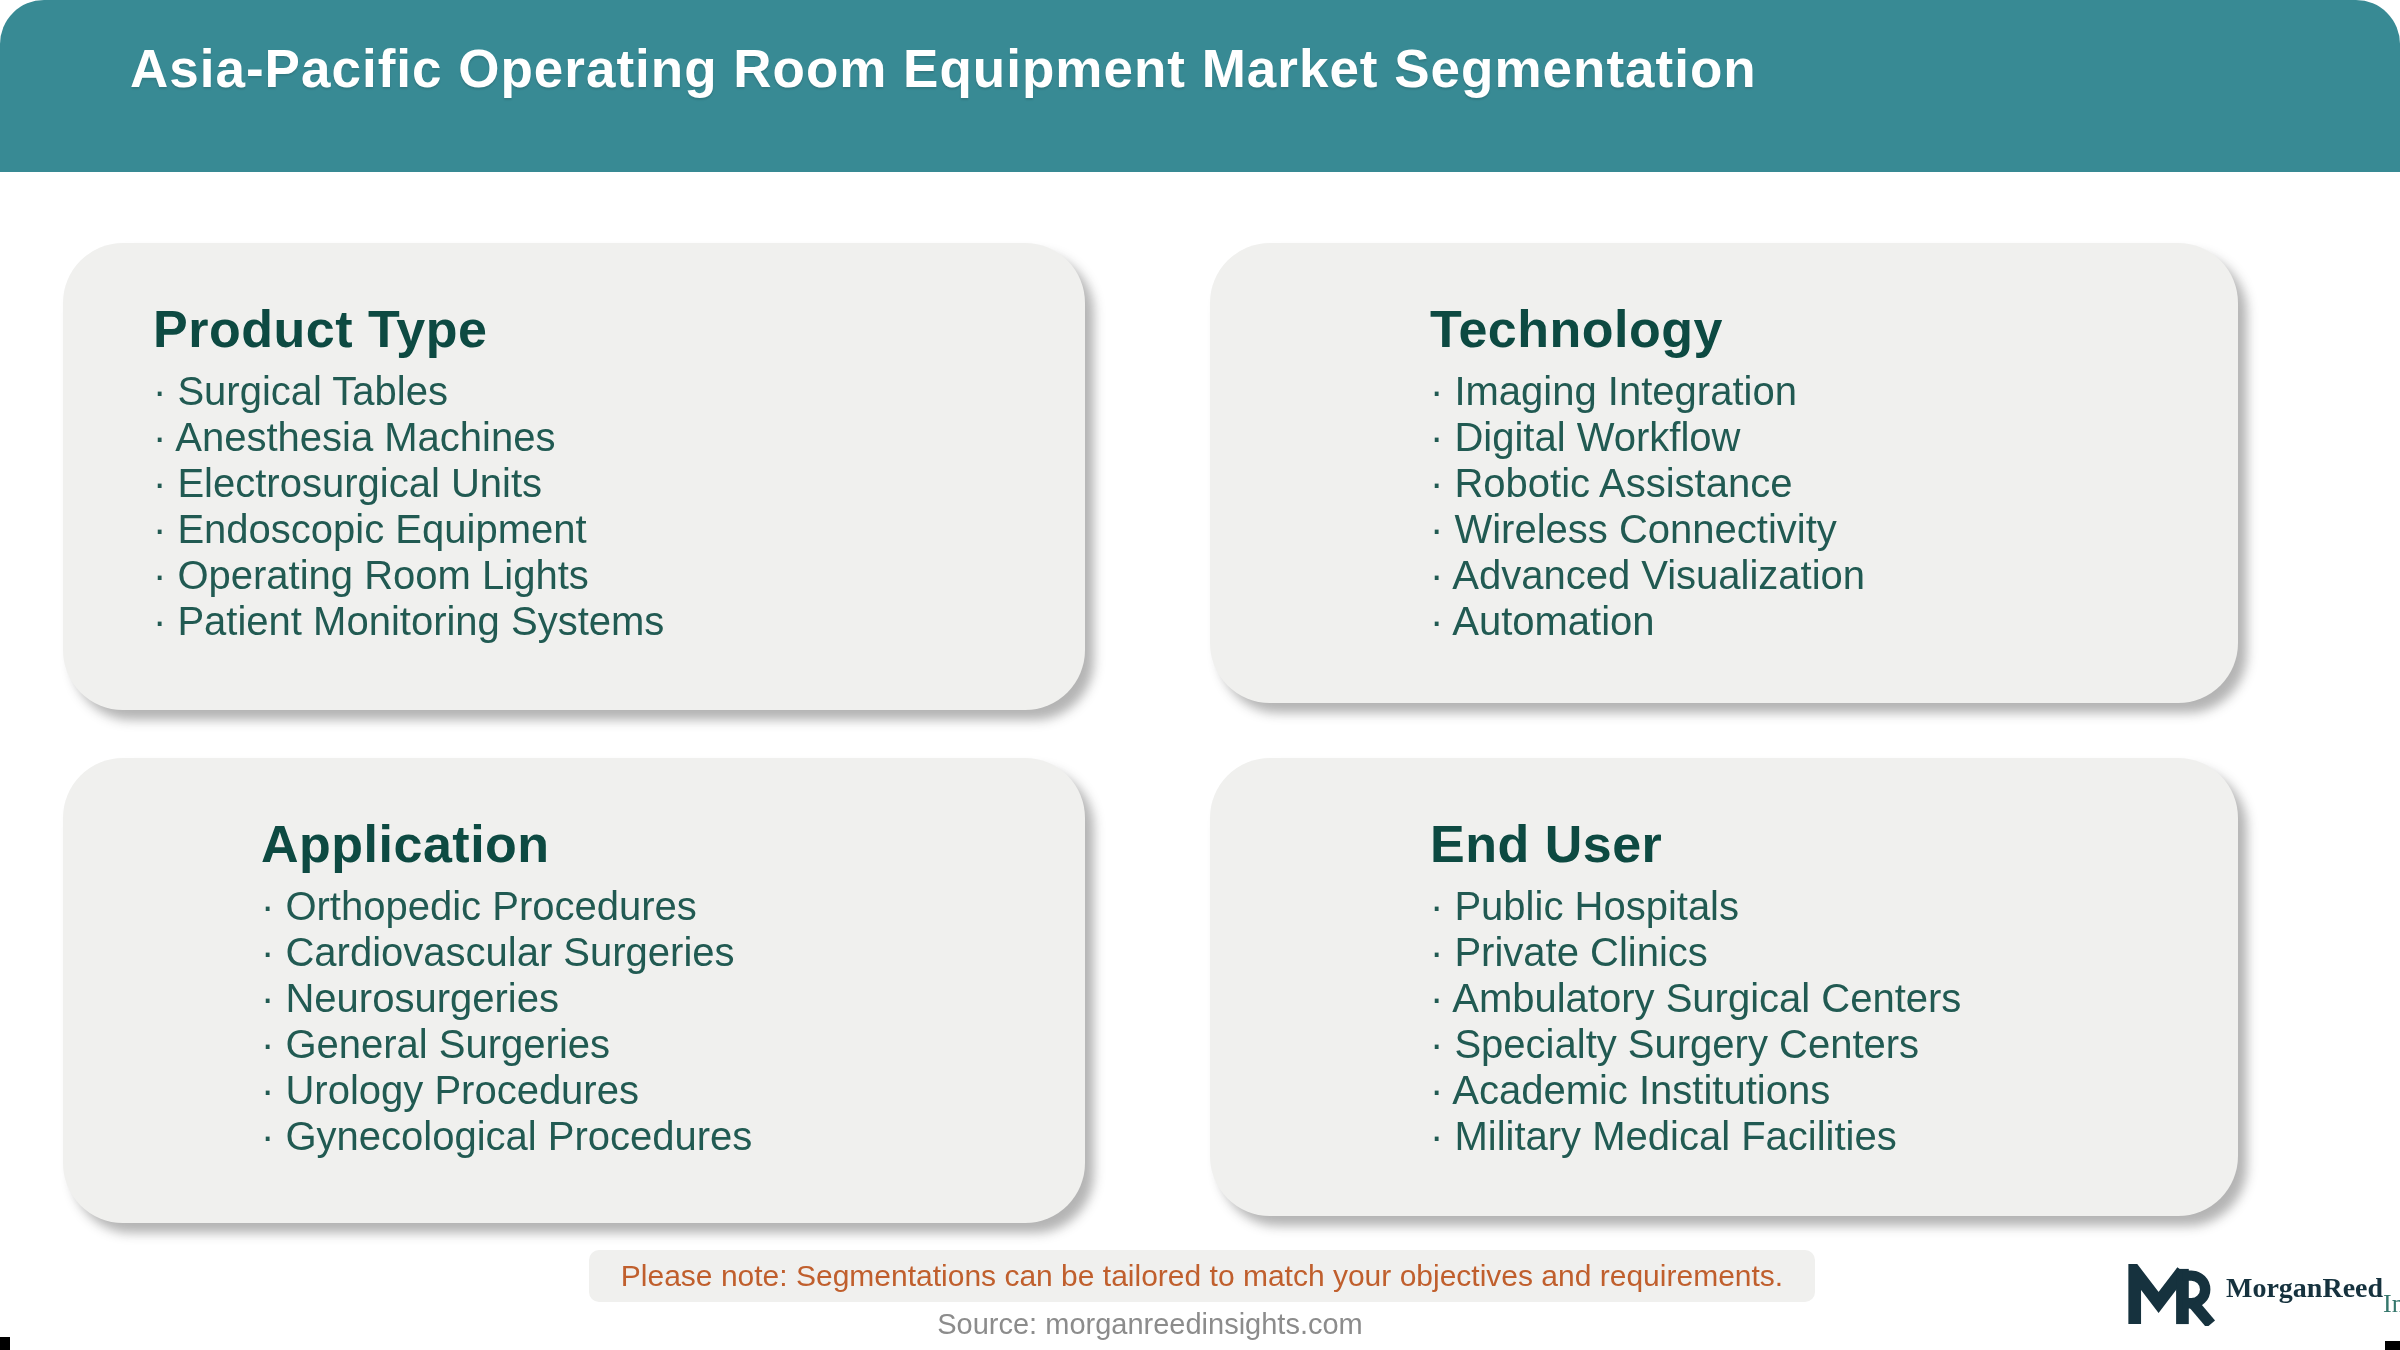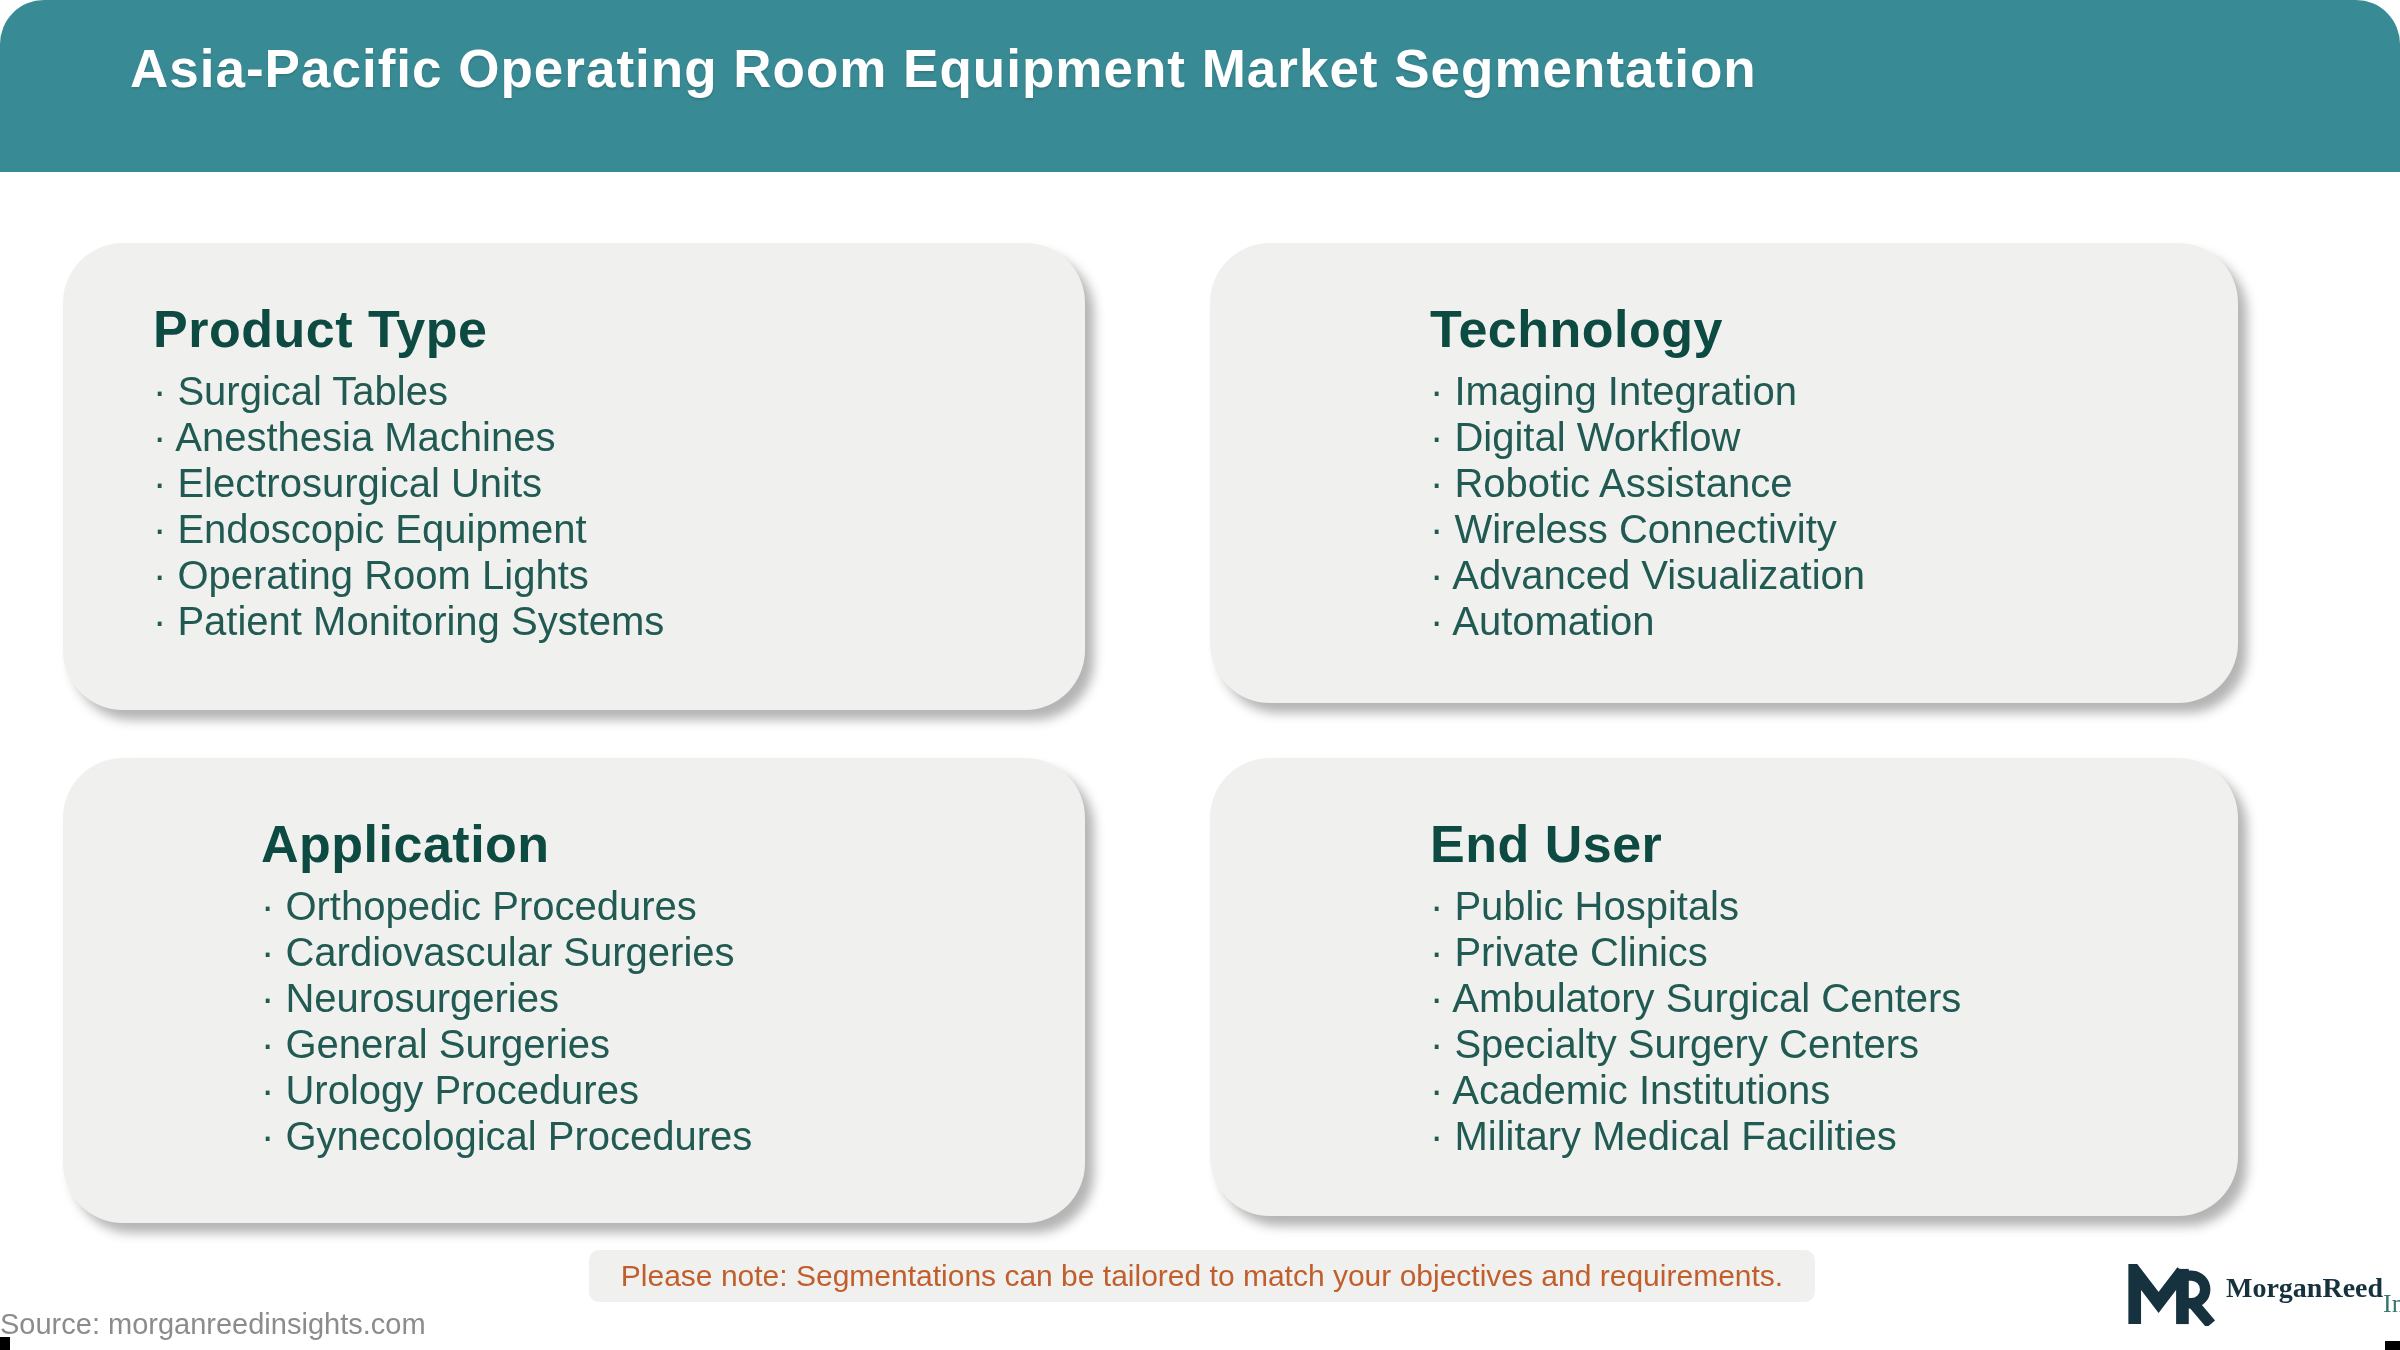--- a/index.html
+++ b/index.html
@@ -60,21 +60,21 @@
 
   
   .note-banner {
     position: absolute; left: 589px; top: 1250px; width: 1226px; height: 52px;
     background: var(--card-bg); border-radius: 10px;
     display: flex; align-items: center; justify-content: center;
   }
   .note-text { font-size: 30px; color: var(--note-orange); white-space: nowrap; }
   .source-line {
     position: absolute; left: 0; top: 1308px; width: 2300px;
-    font-size: 29px; color: var(--source-gray);
+    text-align: center; font-size: 29px; color: var(--source-gray);
   }
 
   
   .logo { position: absolute; left: 2128px; top: 1264px; display: flex; align-items: center; }
   .logo-mark { width: 88px; height: 62px; margin-right: 10px; }
   .logo-text { display: flex; flex-direction: row; }
   .logo-name {
     font-family: "Liberation Serif", serif; font-weight: bold;
     font-size: 28px; line-height: 28px; color: var(--logo-dark); white-space: nowrap;
   }

